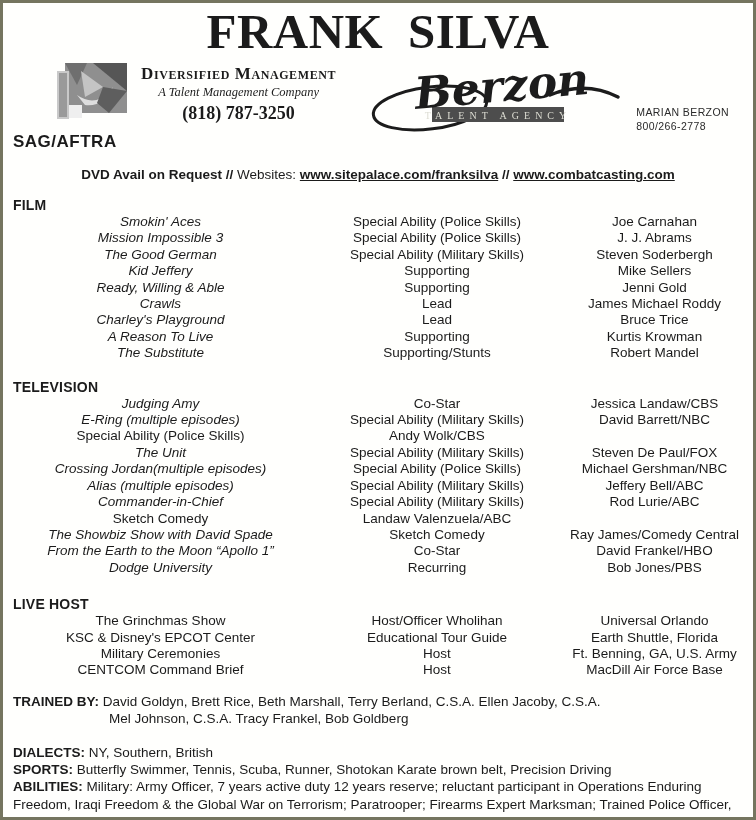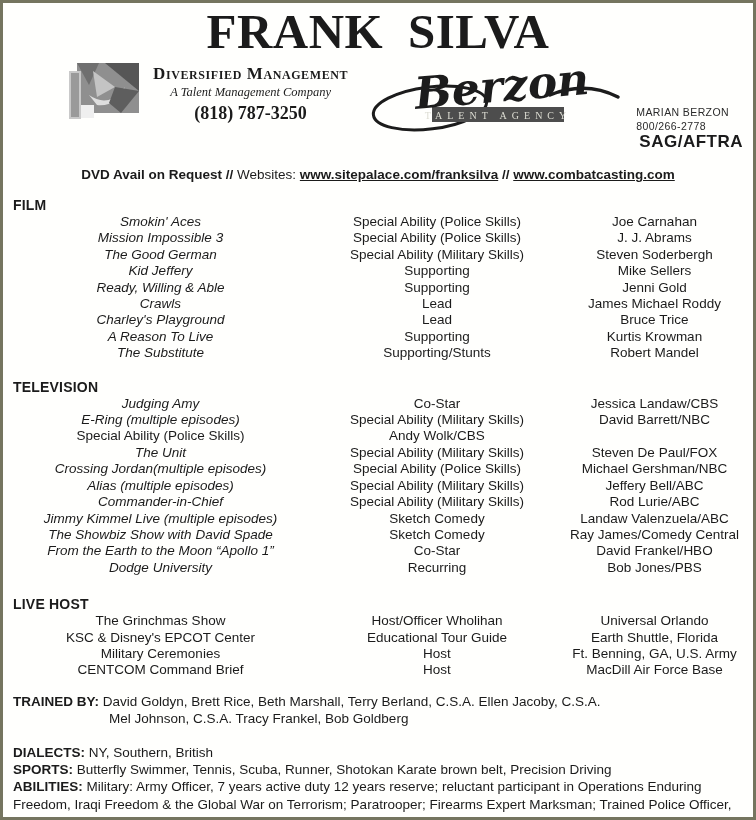--- a/index.html
+++ b/index.html
@@ -12,28 +12,28 @@
     box-sizing:border-box; height:100%; border:1px solid #75755f;
     background:#fffffd; padding:2px 10px 0 10px; overflow:hidden;
   }
   
   .actor-name {
     font-family:"Liberation Serif", serif; font-weight:bold;
     font-size:49px; line-height:1.0; text-align:center;
     letter-spacing:0.5px; word-spacing:12px; margin-top:2px;
   }
   .logo-row { display:flex; align-items:flex-start; margin-top:7px; height:66px; }
-  .mgmt { display:flex; gap:10px; margin-left:56px; }
+  .mgmt { display:flex; gap:10px; margin-left:44px; }
   .mgmt-text { font-family:"Liberation Serif", serif; text-align:center; margin-top:1px; }
   .mgmt-name { font-size:17px; font-weight:bold; font-variant:small-caps; letter-spacing:0.6px; }
   .mgmt-tag  { font-style:italic; font-size:12.5px; margin-top:1px; }
   .mgmt-phone{ font-weight:bold; font-size:18px; margin-top:3px; }
   .agency { margin-left:auto; display:flex; align-items:flex-start; margin-right:14px;gap:48px; }
   .agency-contact { font-size:10.5px; line-height:1.35; letter-spacing:0.4px; color:#2a2a2a; margin:42px 0 0 -34px; }
-  .union { text-align:right; font-weight:bold; font-size:17px; letter-spacing:0.5px; margin-top:3px; }
+  .union { text-align:left; font-weight:bold; font-size:17px; letter-spacing:0.5px; margin-top:3px; }
   .avail { text-align:center; font-size:13.5px; margin-top:15px; }
   .avail b { font-weight:bold; }
   .avail a { color:inherit; font-weight:bold; text-decoration:underline; }
   
   .sec { margin-top:15px; }
   .sec-tv { margin-top:17px; }
   .sec-host { margin-top:20px; }
   .sec h2 { font-size:14px; margin:0 0 1px 0; letter-spacing:0.2px; }
   .crow { display:grid; grid-template-columns:295px 258px 1fr; line-height:16.4px; font-size:13.5px;text-align:center; }
   .ti { font-style:italic; }
@@ -177,21 +177,20 @@
           <span class="ti">Alias (multiple episodes)</span>
           <span>Special Ability (Military Skills)</span>
           <span>Jeffery Bell/ABC</span>
         </div>
       <div class="crow">
           <span class="ti">Commander-in-Chief</span>
           <span>Special Ability (Military Skills)</span>
           <span>Rod Lurie/ABC</span>
         </div>
       <div class="crow">
-          <span class="ti">Jimmy Kimmel Live (multiple episodes)</span>
           <span>Sketch Comedy</span>
           <span>Landaw Valenzuela/ABC</span>
         </div>
       <div class="crow">
           <span class="ti">The Showbiz Show with David Spade</span>
           <span>Sketch Comedy</span>
           <span>Ray James/Comedy Central</span>
         </div>
       <div class="crow">
           <span class="ti">From the Earth to the Moon “Apollo 1”</span>

